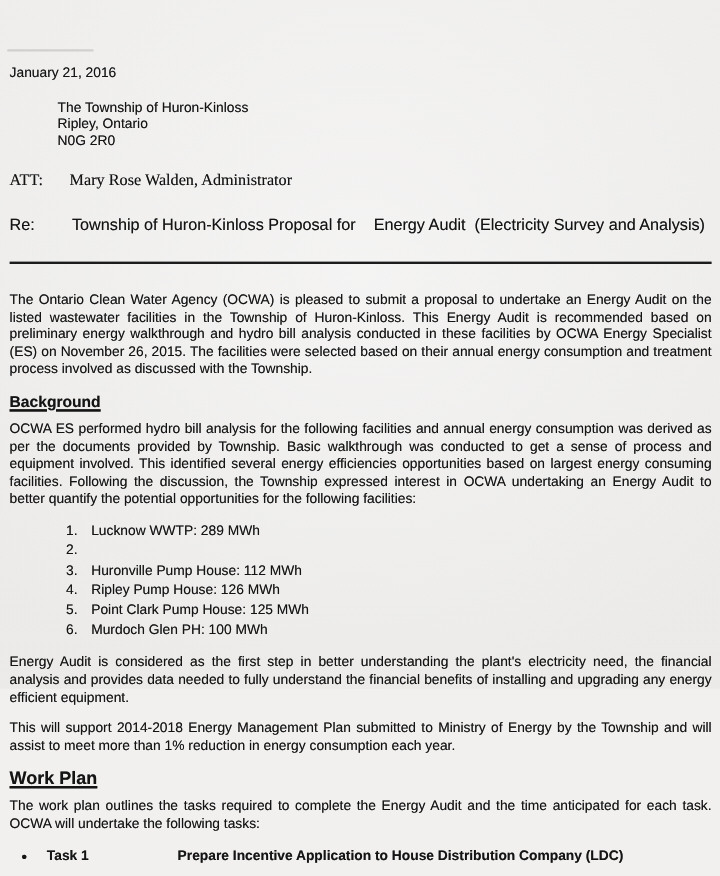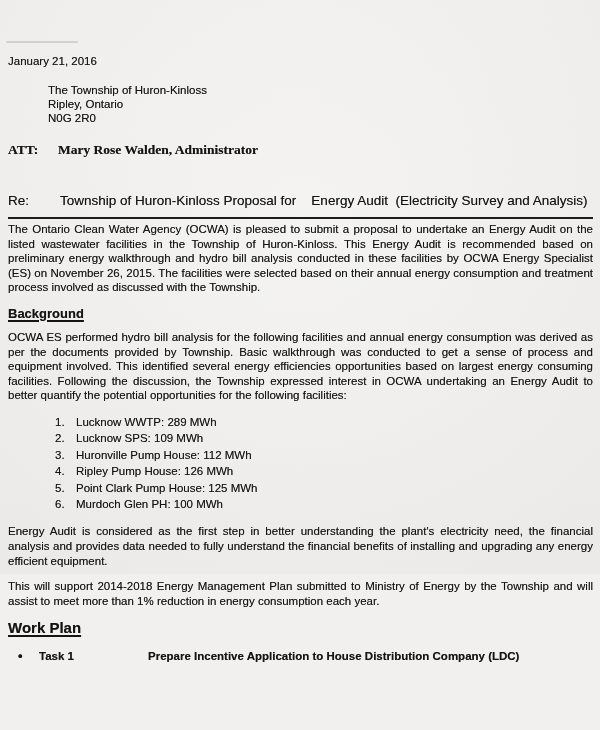--- a/index.html
+++ b/index.html
@@ -32,34 +32,34 @@
     line-height: 14px;
     margin-bottom: 15px;
   }
   .address-block { margin-bottom: 17px; margin-left: 40px; }
   .address-line {
     font-size: 11.5px;
     line-height: 14px;
   }
   .attention-line {
     font-family: "Liberation Serif", serif;
-    font-weight: bold;
+    font-weight: normal;
     font-size: 13.5px;
     line-height: 16px;
     display: flex;
-    margin-bottom: 32px;
+    margin-bottom: 19px;
   }
   .attention-line .att-label { width: 50px; flex: 0 0 50px; }
   .subject-block {
     display: flex;
     font-size: 13.5px;
     line-height: 21px;
-    padding-bottom: 6px;
+    padding-bottom: 20px;
     border-bottom: 2px solid #1c1c1c;
-    margin-bottom: 3px;
+    margin-bottom: 23px;
     align-items: flex-end;
   }
   .subject-block .re-label { width: 52px; flex: 0 0 52px; }
   .subject-block .re-text { flex: 1; text-align: justify; }
   .para {
     font-size: 11.5px;
     line-height: 14.6px;
     text-align: justify;
     margin: 0 0 11px 0;
   }
@@ -136,21 +136,20 @@
 
   <p class="para txt">OCWA ES performed hydro bill analysis for the following facilities and annual energy consumption was derived as per the documents provided by Township. Basic walkthrough was conducted to get a sense of process and equipment involved. This identified several energy efficiencies opportunities based on largest energy consuming facilities. Following the discussion, the Township expressed interest in OCWA undertaking an Energy Audit to better quantify the potential opportunities for the following facilities:</p>
 
   <div class="facility-list">
     <div class="facility-item">
       <span class="num txt">1.</span>
       <span class="txt">Lucknow WWTP: 289 MWh</span>
     </div>
     <div class="facility-item">
       <span class="num txt">2.</span>
-      <span class="txt">Lucknow SPS: 109 MWh</span>
     </div>
     <div class="facility-item">
       <span class="num txt">3.</span>
       <span class="txt">Huronville Pump House: 112 MWh</span>
     </div>
     <div class="facility-item">
       <span class="num txt">4.</span>
       <span class="txt">Ripley Pump House: 126 MWh</span>
     </div>
     <div class="facility-item">
@@ -162,19 +161,20 @@
       <span class="txt">Murdoch Glen PH: 100 MWh</span>
     </div>
   </div>
 
   <p class="para txt">Energy Audit is considered as the first step in better understanding the plant's electricity need, the financial analysis and provides data needed to fully understand the financial benefits of installing and upgrading any energy efficient equipment.</p>
 
   <p class="para txt" style="margin-bottom:10px;">This will support 2014-2018 Energy Management Plan submitted to Ministry of Energy by the Township and will assist to meet more than 1% reduction in energy consumption each year.</p>
 
   <div class="heading large txt">Work Plan</div>
 
+  <p class="para txt" style="margin-bottom:0;">The work plan outlines the tasks required to complete the Energy Audit and the time anticipated for each task. OCWA will undertake the following tasks:</p>
 
   <div class="task-row">
     <span class="bullet txt">•</span>
     <span class="task-name txt">Task 1</span>
     <span class="task-desc txt">Prepare Incentive Application to House Distribution Company (LDC)</span>
   </div>
 </div>
 
 </body></html>

